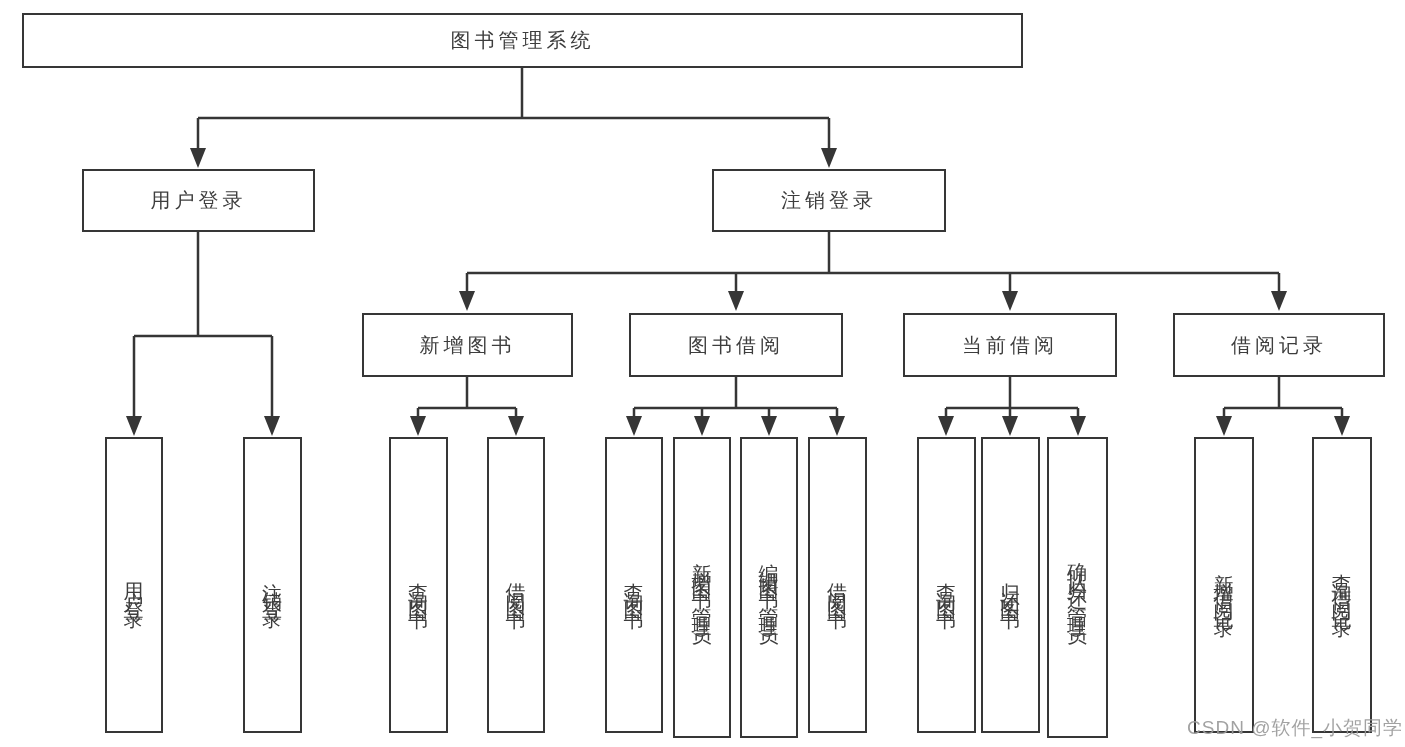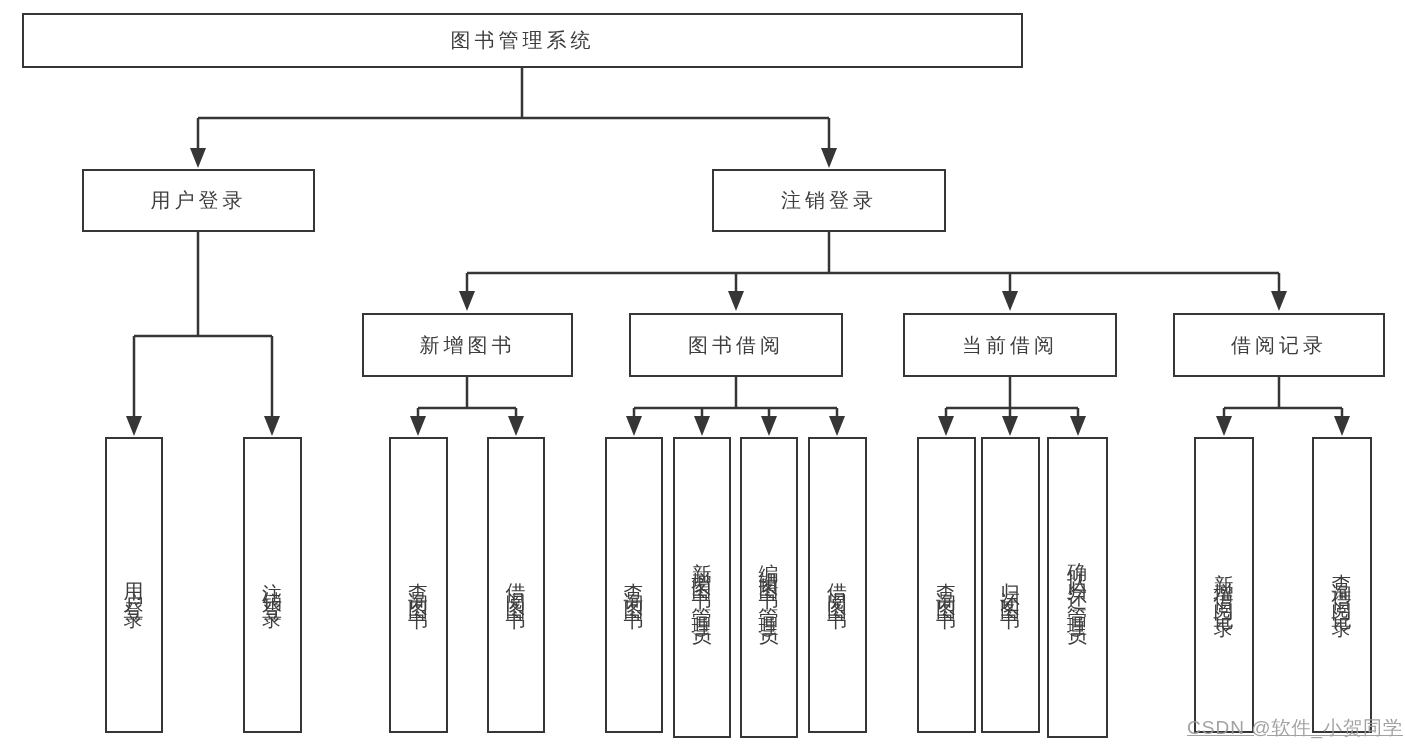--- a/index.html
+++ b/index.html
@@ -39,21 +39,20 @@
   .watermark{
     position:absolute;
     right:2px;
     bottom:6px;
     font-size:19px;
     letter-spacing:1px;
     color:#9b9b9b;
     opacity:0.92;
     z-index:5;
     white-space:nowrap;
-    text-decoration:underline;
   }
 </style>
 </head>
 <body>
 
 <div class="canvas">
 
   <svg class="connectors" width="1405" height="747" viewBox="0 0 1405 747">
 
     <g stroke="#363636" stroke-width="2.5" fill="none">

